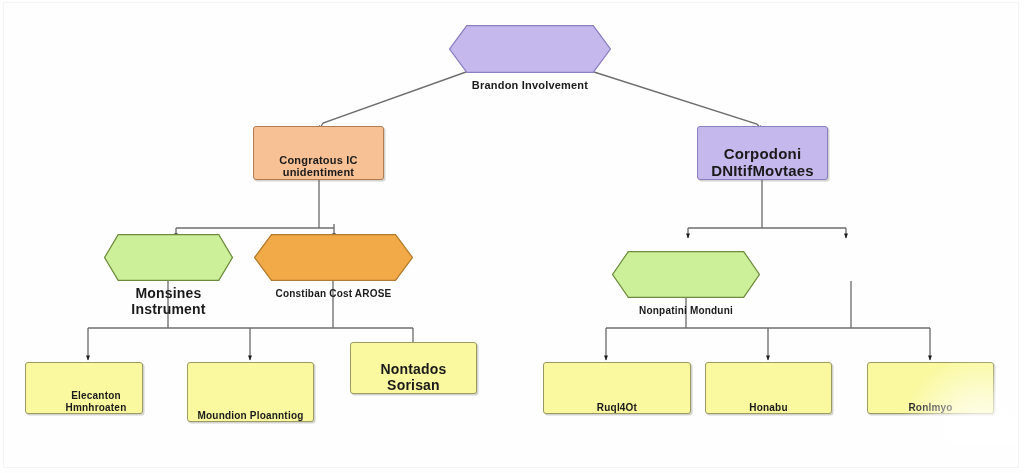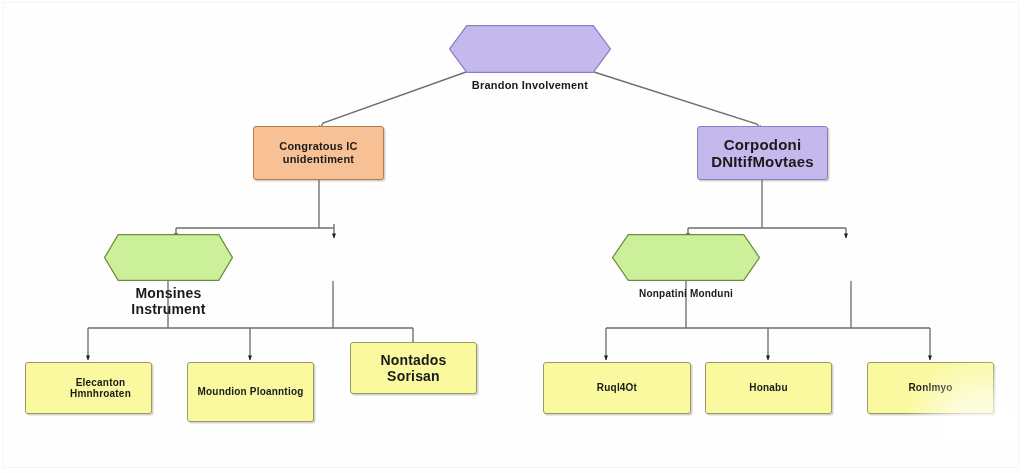--- a/index.html
+++ b/index.html
@@ -32,21 +32,21 @@
     position: absolute;
     left: 0;
     top: 0;
     width: 1024px;
     height: 473px;
   }
   .node {
     position: absolute;
     box-sizing: border-box;
     display: flex;
-    align-items: center;
+    align-items: flex-end;
     justify-content: center;
     text-align: center;
     color: #1a1a1a;
     font-weight: bold;
     letter-spacing: 0.2px;
     line-height: 1.15;
   }
   .node-label {
     display: block;
     padding: 0 6px;
@@ -175,33 +175,42 @@
   <div class="hex-wrap" style="left:104px; top:234px; width:129px; height:47px;">
     <div class="hex green" style="position:absolute;left:0;top:0;width:100%;height:100%;"></div>
     <svg class="hex-outline" viewBox="0 0 129 47" preserveAspectRatio="none">
       <polygon points="14.2,0.6 114.8,0.6 128.4,23.5 114.8,46.4 14.2,46.4 0.6,23.5" fill="none" stroke="#6f8a3f" stroke-width="1.2"></polygon>
     </svg>
     <div class="hex-inner node" style="font-size:14px;align-items:flex-end;">
       <span class="node-label">Monsines Instrument</span>
     </div>
   </div>
 
-
-  <div class="hex-wrap" style="left:612px; top:234px; width:148px; height:47px;">
+  <div class="hex-wrap" style="left:254px; top:234px; width:159px; height:47px;">
+    <div class="hex orange2" style="position:absolute;left:0;top:0;width:100%;height:100%;"></div>
+    <svg class="hex-outline" viewBox="0 0 159 47" preserveAspectRatio="none">
+      <polygon points="17.5,0.6 141.5,0.6 158.4,23.5 141.5,46.4 17.5,46.4 0.6,23.5" fill="none" stroke="#b07b2e" stroke-width="1.2"></polygon>
+    </svg>
+    <div class="hex-inner node" style="font-size:10px;">
+      <span class="node-label">Constiban Cost AROSE</span>
+    </div>
+  </div>
+
+  <div class="hex-wrap" style="left:612px; top:251px; width:148px; height:47px;">
     <div class="hex green" style="position:absolute;left:0;top:0;width:100%;height:100%;"></div>
     <svg class="hex-outline" viewBox="0 0 148 47" preserveAspectRatio="none">
       <polygon points="16.3,0.6 131.7,0.6 147.4,23.5 131.7,46.4 16.3,46.4 0.6,23.5" fill="none" stroke="#6f8a3f" stroke-width="1.2"></polygon>
     </svg>
     <div class="hex-inner node" style="font-size:10px;">
       <span class="node-label">Nonpatini Monduni</span>
     </div>
   </div>
 
 
-  <div class="node rect yellow" style="left:25px; top:362px; width:127px; height:52px; font-size:10px;padding-left:24px;">
+  <div class="node rect yellow" style="left:25px; top:362px; width:118px; height:52px; font-size:10px;padding-left:24px;">
     <span class="node-label">Elecanton Hmnhroaten</span>
   </div>
 
   <div class="node rect yellow" style="left:187px; top:362px; width:127px; height:60px; font-size:10px;">
     <span class="node-label">Moundion Ploanntiog</span>
   </div>
 
   <div class="node rect yellow" style="left:350px; top:342px; width:127px; height:52px; font-size:14px;">
     <span class="node-label">Nontados Sorisan</span>
   </div>

